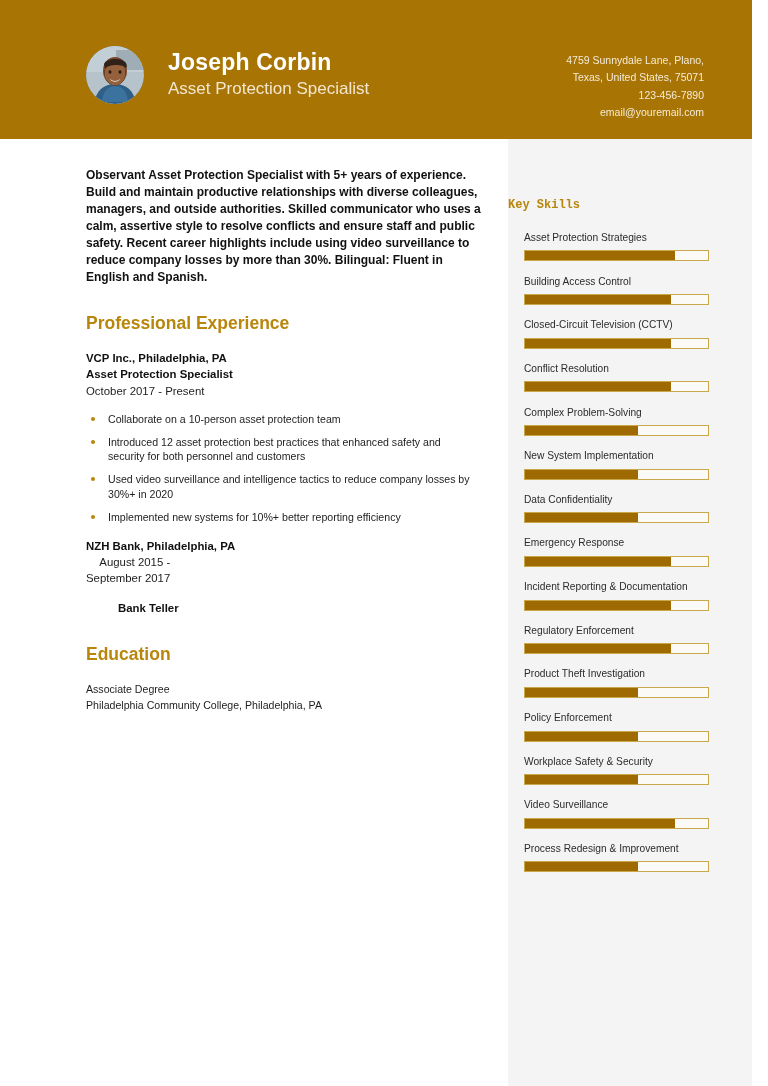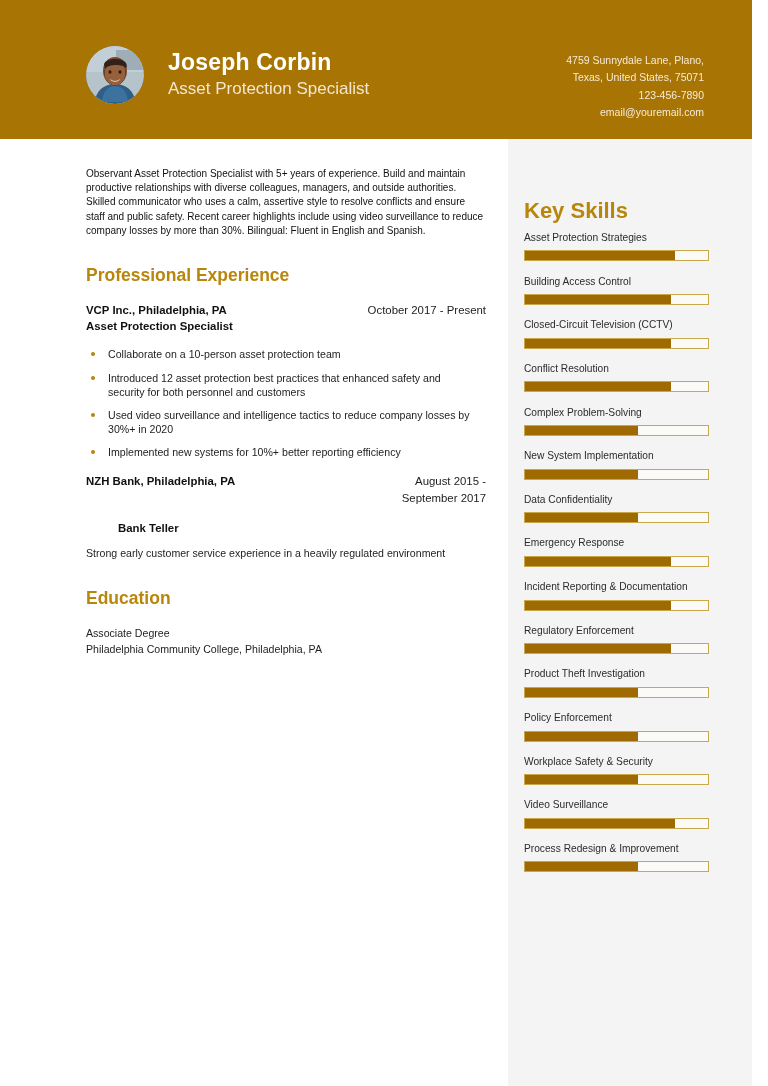--- a/index.html
+++ b/index.html
@@ -70,24 +70,25 @@
   
   .sidebar {
     position: absolute;
     left: 508px; top: 139px;
     width: 260px;
     height: 947px;
     background: #f4f4f4;
   }
   .sidebar-title {
     position: absolute;
-    left: 16px; top: 59px;
-    font-size: 22px;
+    left: 0; top: 59px;
+    font-size: 12px;
     font-weight: bold;
     color: #b8860b;
+    font-family: Liberation Mono, monospace;
   }
   .skills {
     position: absolute;
     left: 16px; top: 92px;
     width: 200px;
   }
   .skill { margin-bottom: 13.2px; }
   .skill-label {
     font-size: 10.2px;
     color: #2b2b2b;
@@ -108,39 +109,40 @@
   }
 
   
   .main {
     position: absolute;
     left: 86px; top: 167px;
     width: 400px;
   }
 
   .summary {
-    font-size: 10px;
-    font-weight: normal;
+    font-size: 12px;
+    font-weight: bold;
     color: #111111;
     line-height: 1.42;
     width: 398px;
   }
 
   .section-heading {
     font-size: 17.5px;
     font-weight: bold;
     color: #b8860b;
     margin-top: 27px;
     margin-bottom: 16px;
   }
 
   .job-head {
     display: flex;
     justify-content: space-between;
     align-items: flex-start;
+    flex-direction: column;
   }
   .job-left { max-width: 250px; }
   .job-org {
     font-size: 11.4px;
     font-weight: bold;
     color: #111111;
     line-height: 1.42;
   }
   .job-role {
     font-size: 11.4px;
@@ -358,21 +360,20 @@
 
     <div class="job-block-2">
       <div class="job-head">
         <div class="job-left">
           <div class="job-org">NZH Bank, Philadelphia, PA</div>
         </div>
         <div class="job-dates">August 2015 -
 September 2017</div>
       </div>
       <div class="job-role role-gap">Bank Teller</div>
-      <div class="job-desc">Strong early customer service experience in a heavily regulated environment</div>
     </div>
 
     <div class="section-heading">Education</div>
     <div>
       <div class="edu-line">Associate Degree</div>
       <div class="edu-line">Philadelphia Community College, Philadelphia, PA</div>
     </div>
 
   </div>
 </div>

